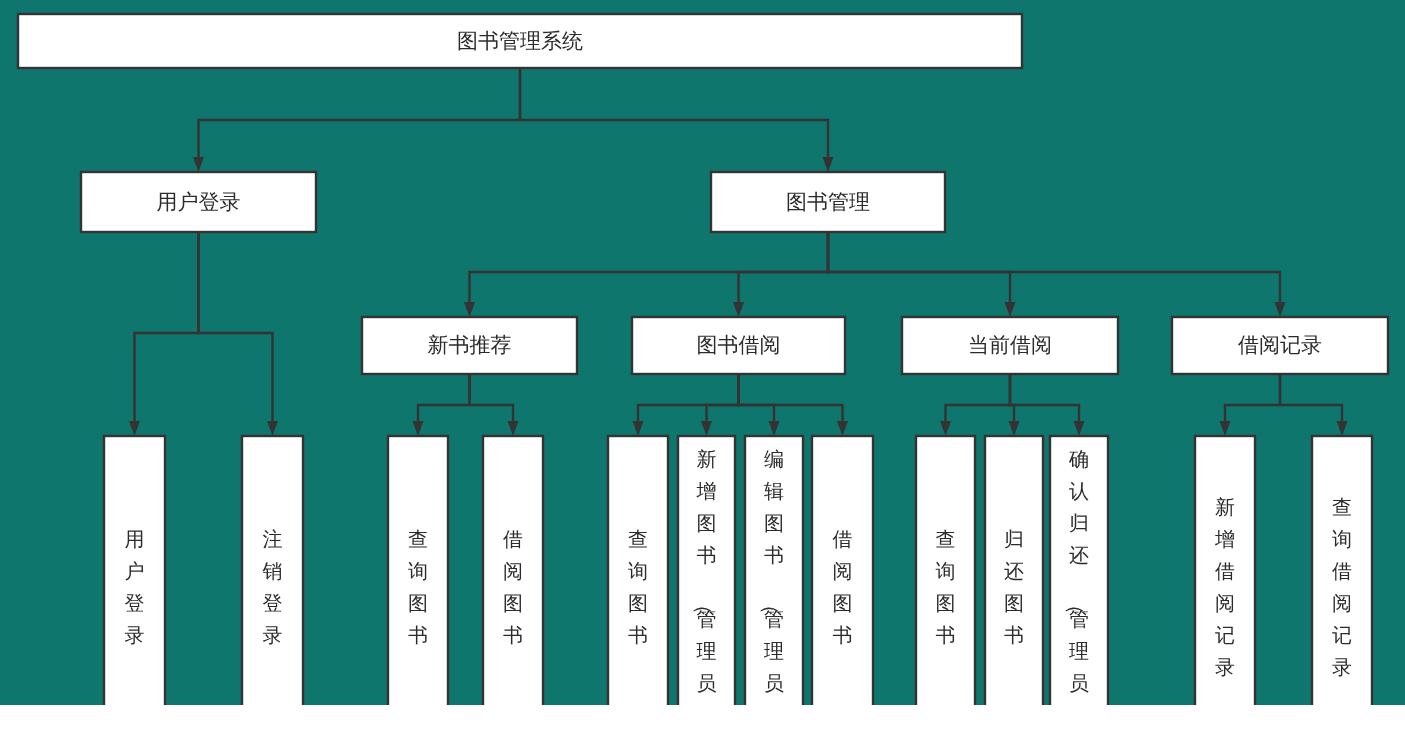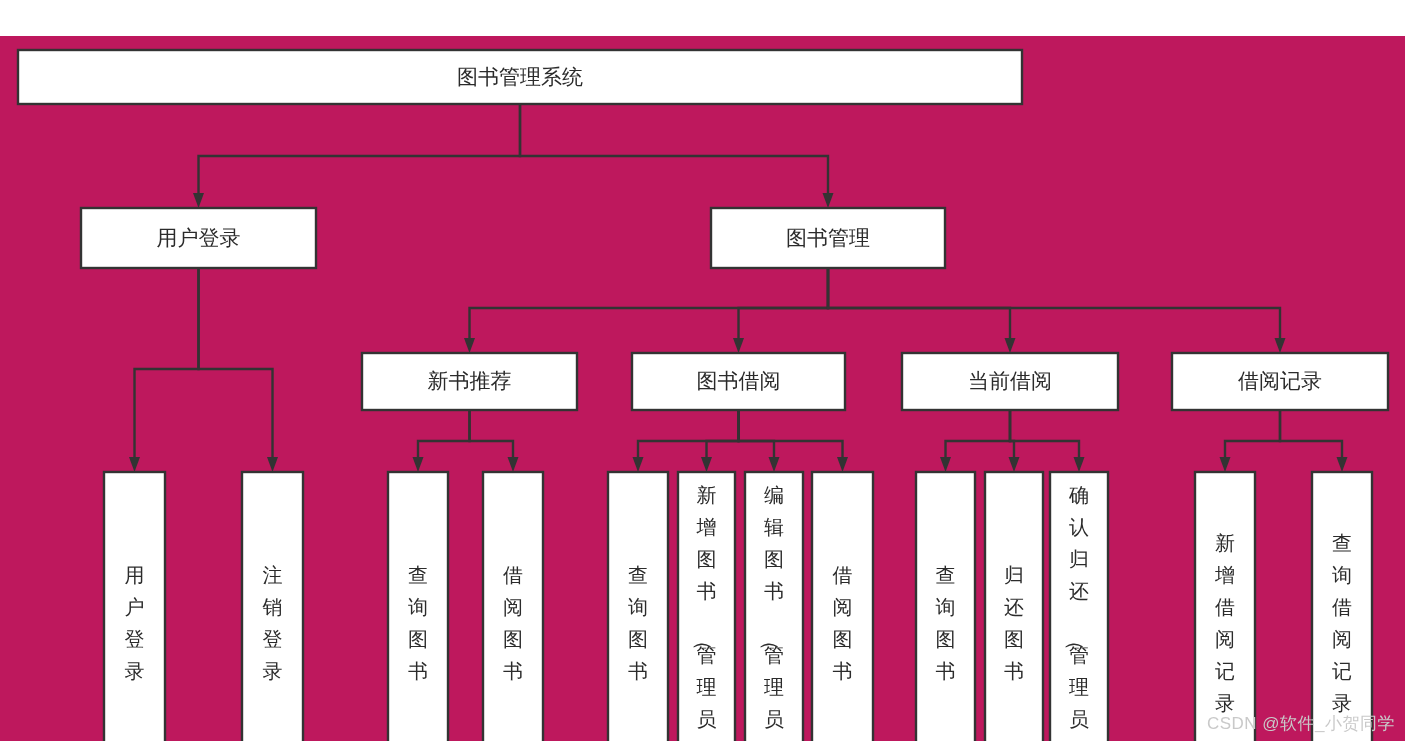--- a/index.html
+++ b/index.html
@@ -7,23 +7,22 @@
     padding: 0;
     background: #ffffff;
   }
   body {
     font-family: "Liberation Sans", "DejaVu Sans", sans-serif;
   }
   #canvas {
     position: relative;
     width: 1405px;
     height: 705px;
-    background: #be185d;
+    background: #0f766e;
     overflow: hidden;
-    margin-top: 36px;
   }
   svg#diagram {
     position: absolute;
     left: 0;
     top: 0;
     width: 1405px;
     height: 747px;
     display: block;
   }
   .node-rect {
@@ -224,14 +223,13 @@
         <g>
           <rect x="1195" y="436" width="60" height="299" class="node-rect"></rect>
           <text x="1225" class="node-label-v"><tspan x="1225" y="514.46">新</tspan><tspan x="1225" y="546.46">增</tspan><tspan x="1225" y="578.46">借</tspan><tspan x="1225" y="610.46">阅</tspan><tspan x="1225" y="642.46">记</tspan><tspan x="1225" y="674.46">录</tspan></text>
         </g>
         <g>
           <rect x="1312" y="436" width="60" height="299" class="node-rect"></rect>
           <text x="1342" class="node-label-v"><tspan x="1342" y="514.46">查</tspan><tspan x="1342" y="546.46">询</tspan><tspan x="1342" y="578.46">借</tspan><tspan x="1342" y="610.46">阅</tspan><tspan x="1342" y="642.46">记</tspan><tspan x="1342" y="674.46">录</tspan></text>
         </g>
       </g>
   </svg>
-  <div class="watermark">CSDN @软件_小贺同学</div>
 </div>
 
 </body></html>

